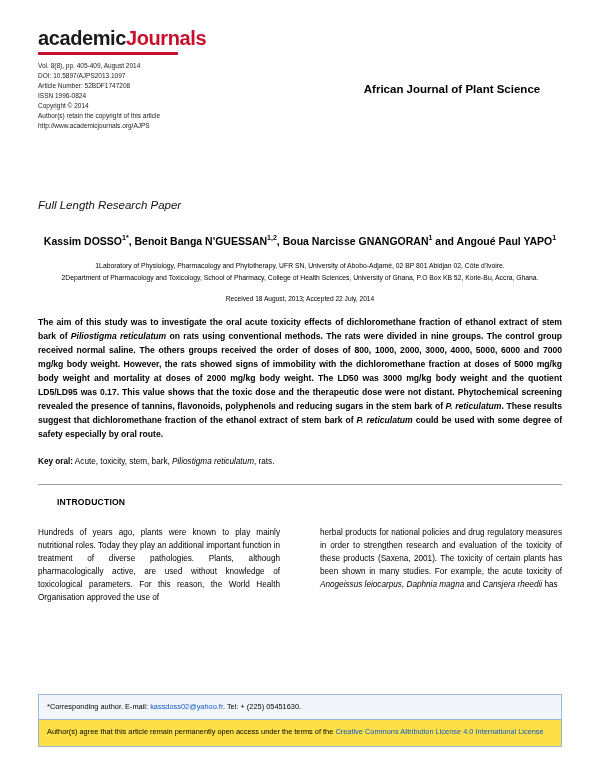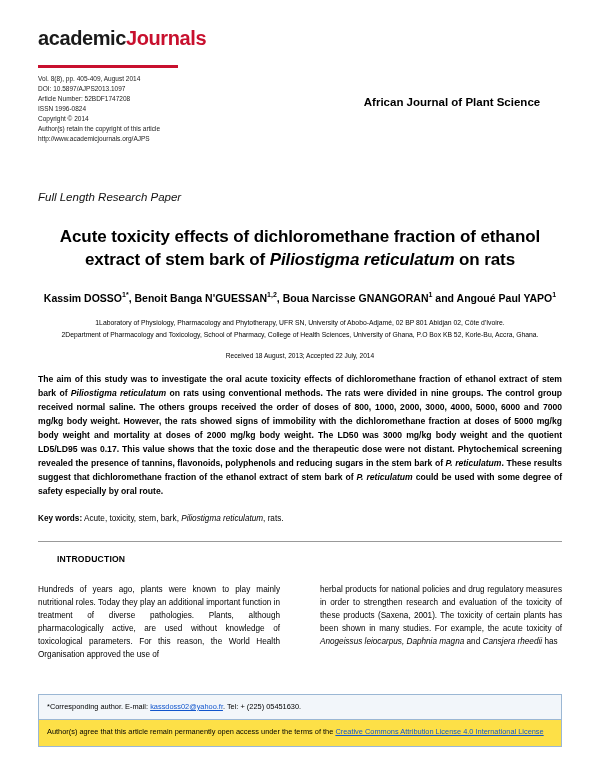--- a/index.html
+++ b/index.html
@@ -28,21 +28,21 @@
     position: absolute;
     left: 38px;
     top: 28px;
     width: 524px;
   }
   .logo {
     font-size: 20px;
     font-weight: bold;
     letter-spacing: -0.4px;
     line-height: 1;
-    margin-bottom: 17px;
+    margin-bottom: 4px;
   }
   .logo .academic { color: #1a1a1a; }
   .logo .journals { color: #c8102e; }
   .logo-rule {
     width: 140px;
     height: 3px;
     background: #c8102e;
     margin-top: 2px;
     margin-bottom: 6px;
   }
@@ -64,21 +64,21 @@
     color: #000;
     width: 220px;
     text-align: center;
     margin-top: 22px;
   }
 
   
   .content {
     position: absolute;
     left: 38px;
-    top: 191px;
+    top: 199px;
     width: 524px;
   }
   .paper-type {
     font-size: 11.5px;
     font-style: italic;
     color: #111;
     margin-bottom: 22px;
   }
   h1.title {
     font-size: 17px;
@@ -176,21 +176,20 @@
   }
   .footer-bottom {
     background: #fde047;
     padding: 6px 8px 8px 8px;
     font-size: 7.4px;
     line-height: 1.55;
   }
   .footer a,
   .link {
     color: #1155cc;
-    text-decoration: underline;
   }
   .url { color: #1a1a1a; }
 </style>
 </head>
 <body>
 
 <div class="page">
 
   <div class="masthead">
     <div class="logo">
@@ -208,41 +207,38 @@
         <div class="url">http://www.academicjournals.org/AJPS</div>
       </div>
       <div class="journal-title">African Journal of Plant Science</div>
     </div>
   </div>
 
   <div class="content">
 
     <div class="paper-type">Full Length Research Paper</div>
 
-    <h1 class="title">
-      <span>Acute toxicity effects of dichloromethane fraction of ethanol extract of stem bark of </span><span class="ital">Piliostigma reticulatum</span><span> on rats</span>
-    </h1>
 
     <div class="authors">
       Kassim DOSSO<sup>1*</sup>, Benoit Banga N'GUESSAN<sup>1,2</sup>, Boua Narcisse GNANGORAN<sup>1</sup> and Angoué Paul YAPO<sup>1</sup>
     </div>
 
     <div class="affiliations">
       <div>1Laboratory of Physiology, Pharmacology and Phytotherapy, UFR SN, University of Abobo-Adjamé, 02 BP 801 Abidjan 02, Côte d'Ivoire.</div>
       <div>2Department of Pharmacology and Toxicology, School of Pharmacy, College of Health Sciences, University of Ghana, P.O Box KB 52, Korle-Bu, Accra, Ghana.</div>
     </div>
 
     <div class="received">Received 18 August, 2013; Accepted 22 July, 2014</div>
 
     <div class="abstract">
       <span>The aim of this study was to investigate the oral acute toxicity effects of dichloromethane fraction of ethanol extract of stem bark of </span><span class="ital">Piliostigma reticulatum</span><span> on rats using conventional methods. The rats were divided in nine groups. The control group received normal saline. The others groups received the order of doses of 800, 1000, 2000, 3000, 4000, 5000, 6000 and 7000 mg/kg body weight. However, the rats showed signs of immobility with the dichloromethane fraction at doses of 5000 mg/kg body weight and mortality at doses of 2000 mg/kg body weight. The LD50 was 3000 mg/kg body weight and the quotient LD5/LD95 was 0.17. This value shows that the toxic dose and the therapeutic dose were not distant. Phytochemical screening revealed the presence of tannins, flavonoids, polyphenols and reducing sugars in the stem bark of </span><span class="ital">P. reticulatum</span><span>. These results suggest that dichloromethane fraction of the ethanol extract of stem bark of </span><span class="ital">P. reticulatum</span><span> could be used with some degree of safety especially by oral route.</span>
     </div>
 
     <div class="keywords">
-      <b>Key words:</b><span> Acute, toxicity, stem, bark, </span><span class="ital">Piliostigma reticulatum</span><span>, rats.</span>
+      <b>Key oral:</b><span> Acute, toxicity, stem, bark, </span><span class="ital">Piliostigma reticulatum</span><span>, rats.</span>
     </div>
 
     <hr class="sep">
 
     <div class="section-head">INTRODUCTION</div>
 
     <div class="cols">
       <div class="col">
         <p>Hundreds of years ago, plants were known to play mainly nutritional roles. Today they play an additional important function in treatment of diverse pathologies. Plants, although pharmacologically active, are used without knowledge of toxicological parameters. For this reason, the World Health Organisation approved the use of</p>
       </div>

